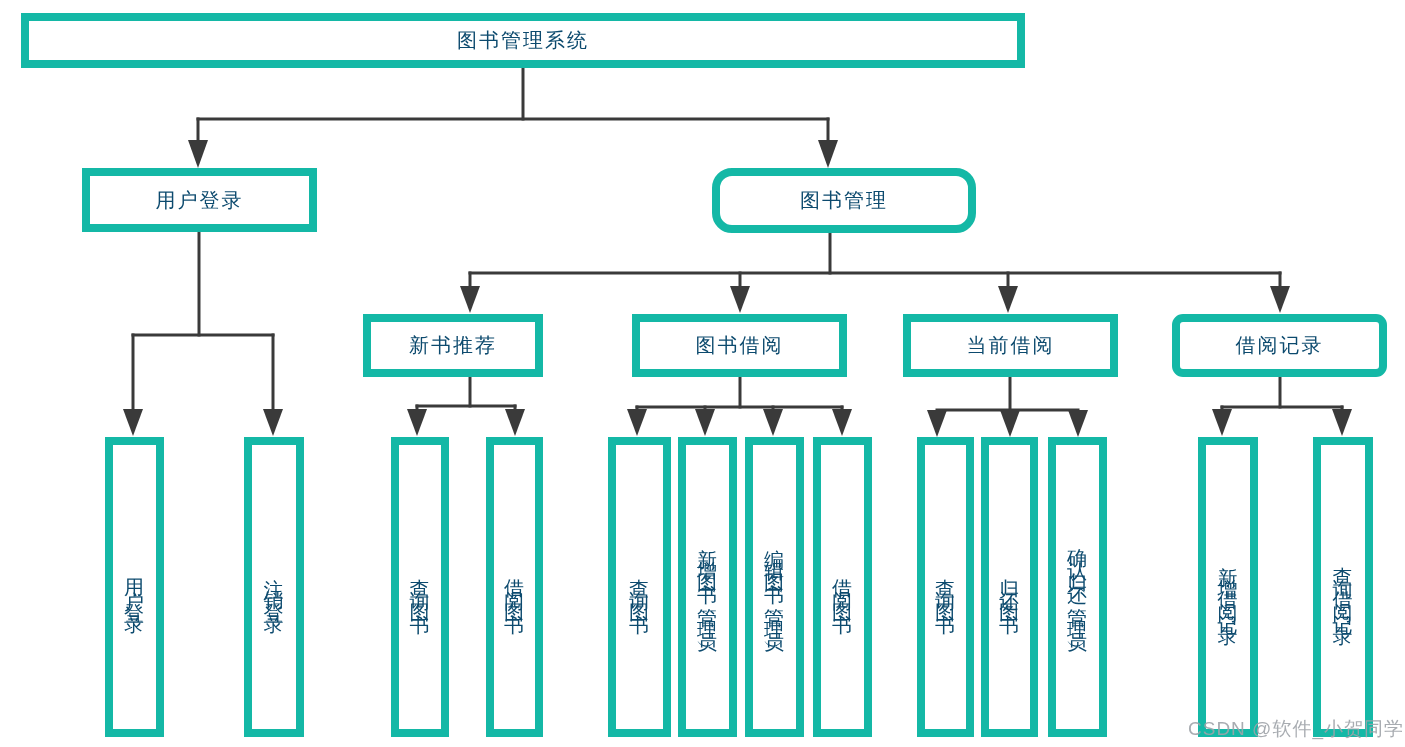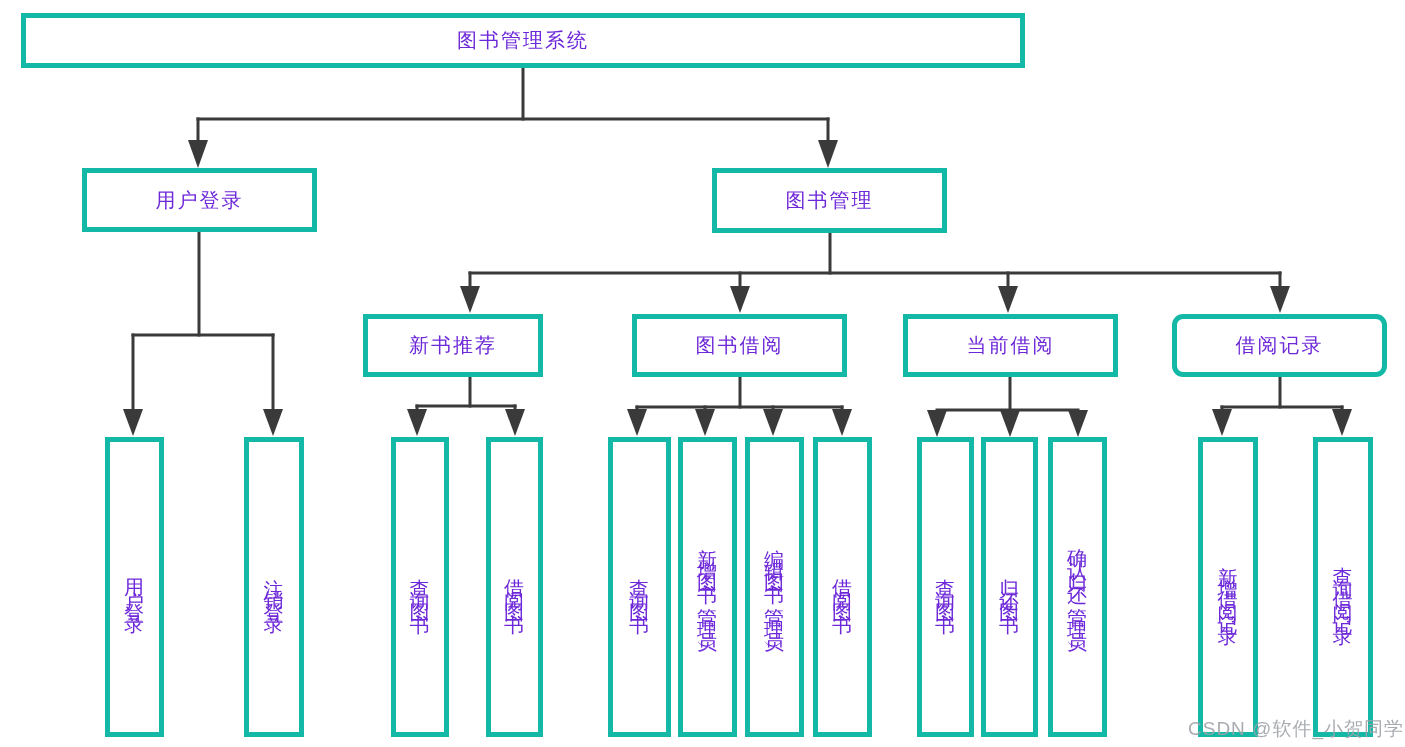--- a/index.html
+++ b/index.html
@@ -14,33 +14,33 @@
   }
   .connectors {
     position: absolute;
     left: 0; top: 0;
     width: 1405px; height: 747px;
     pointer-events: none;
   }
   .node {
     position: absolute;
     box-sizing: border-box;
-    border: 5px solid #14b8a6;
+    border: 8px solid #14b8a6;
     background: #ffffff;
     display: flex;
     align-items: center;
     justify-content: center;
     font-size: 20px;
     letter-spacing: 2px;
-    color: #6d28d9;
+    color: #0c4a6e;
     white-space: nowrap;
   }
   .node.root  { left: 21px;  top: 13px;  width: 1004px; height: 55px; }
   .node.l2a   { left: 82px;  top: 168px; width: 235px;  height: 64px; }
-  .node.l2b   { left: 712px; top: 168px; width: 235px;  height: 65px; }
+  .node.l2b   { left: 712px; top: 168px; width: 264px;  height: 65px; border-radius: 20px; }
   .node.l3    { top: 314px;  height: 63px; }
   .node.g1    { left: 363px;  width: 180px; }
   .node.g2    { left: 632px;  width: 215px; }
   .node.g3    { left: 903px;  width: 215px; }
   .node.g4    { left: 1172px; width: 215px; border-radius: 11px; }
   .node.leaf  { top: 437px; height: 300px; letter-spacing: 0; }
   .leaf .vtext {
     writing-mode: vertical-rl;
     text-orientation: mixed;
     font-size: 20px;

